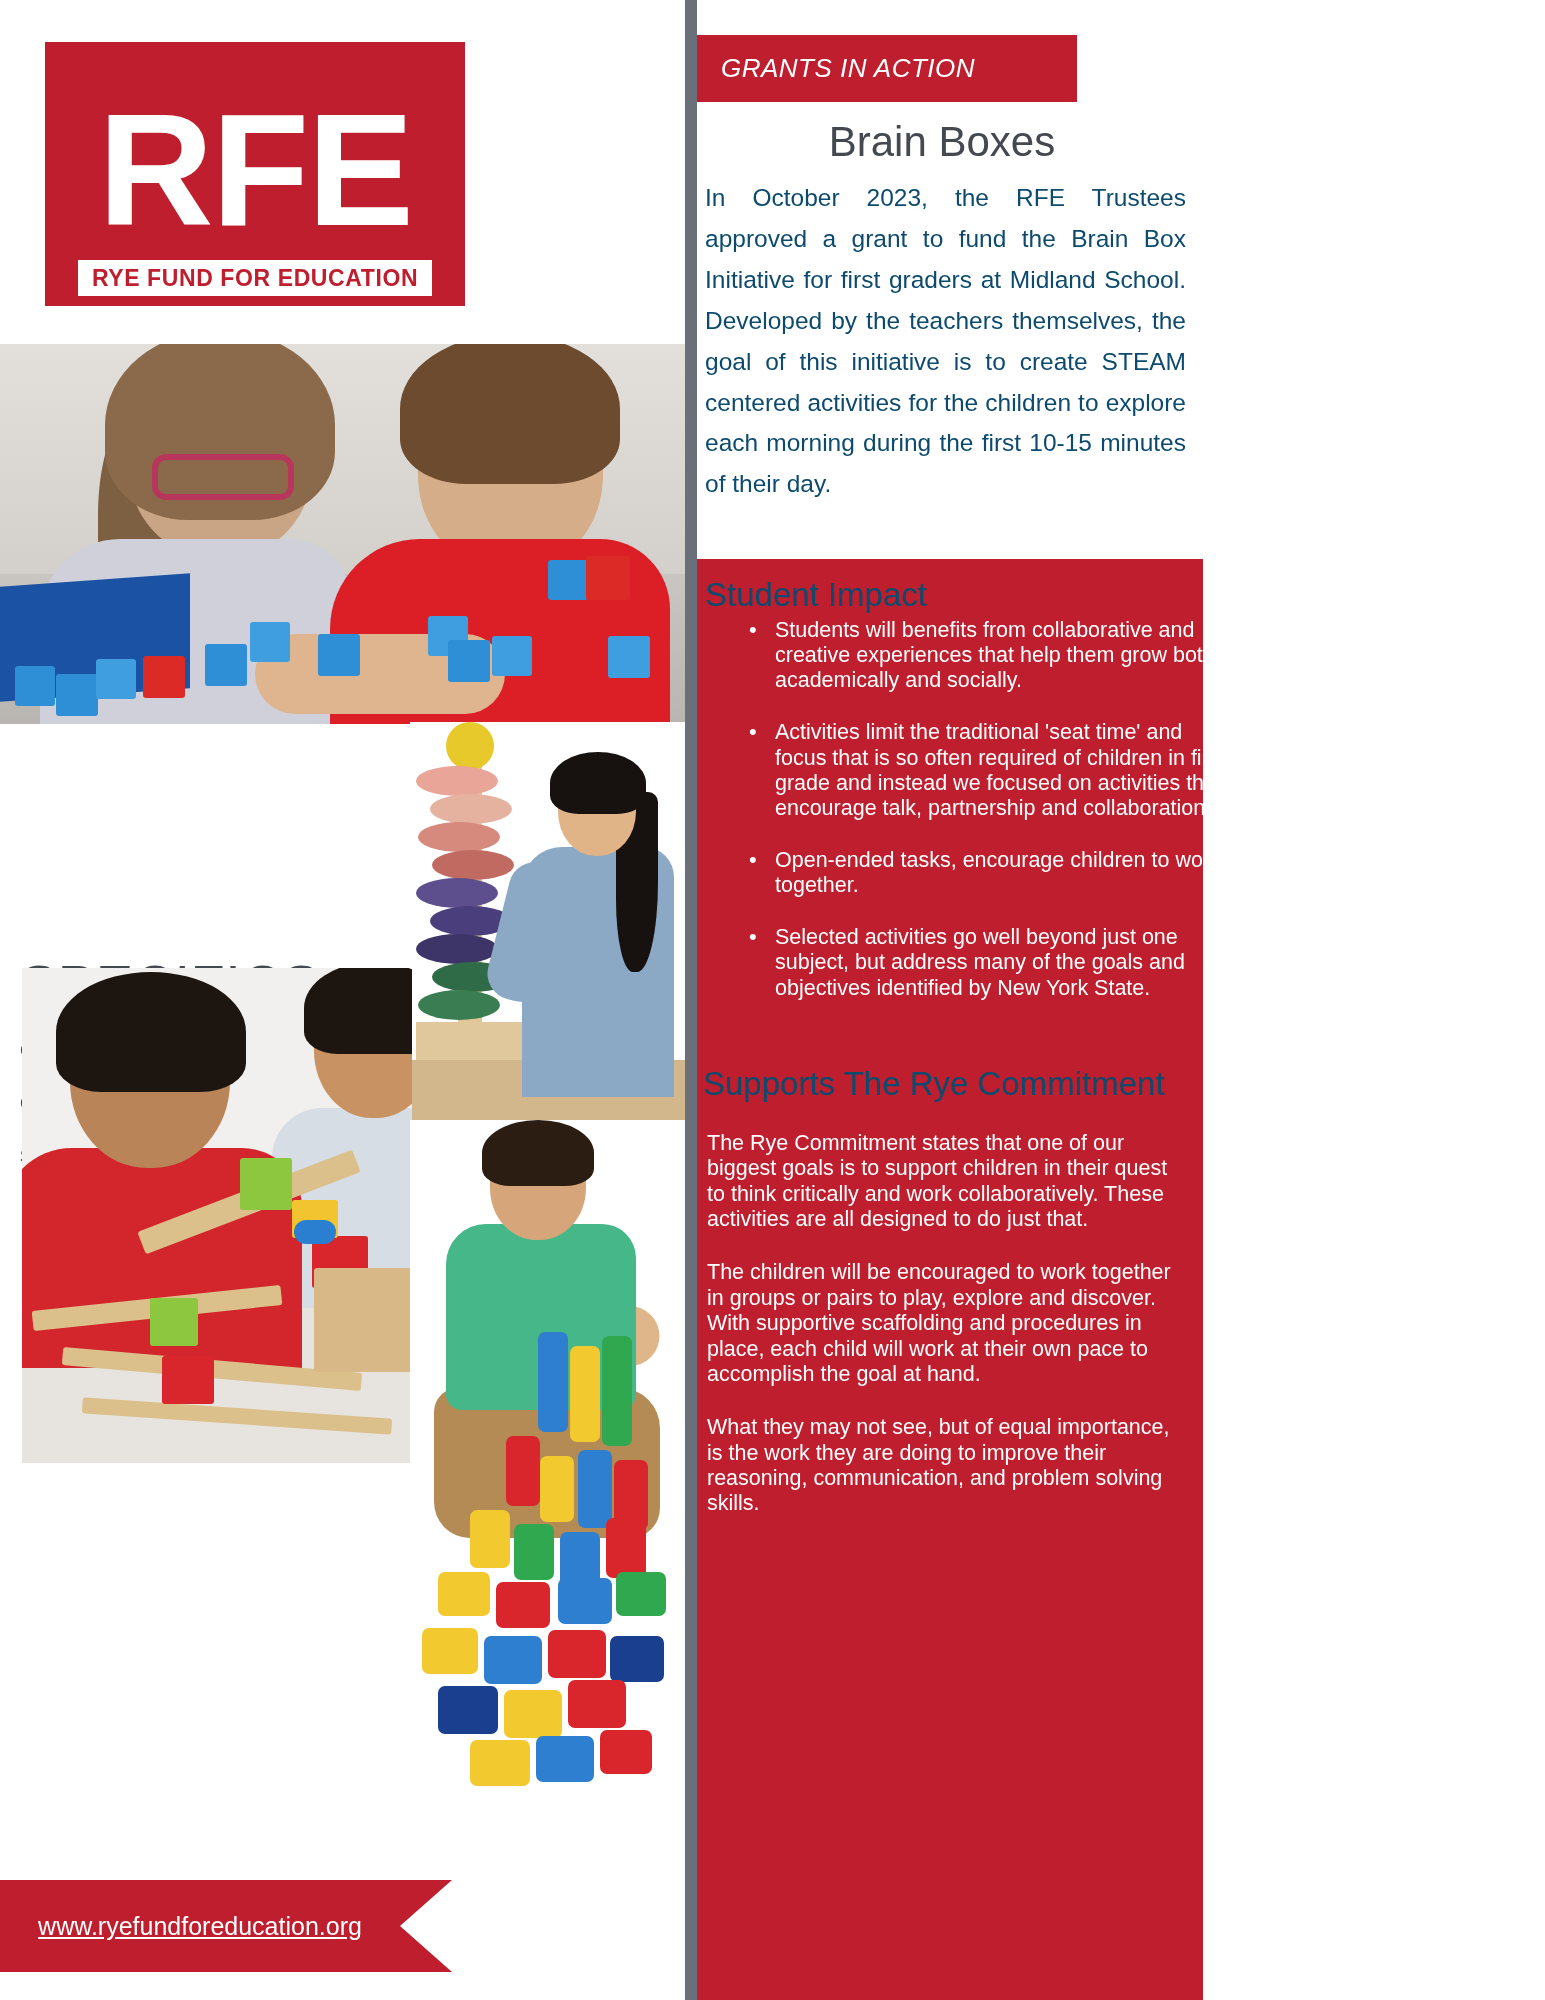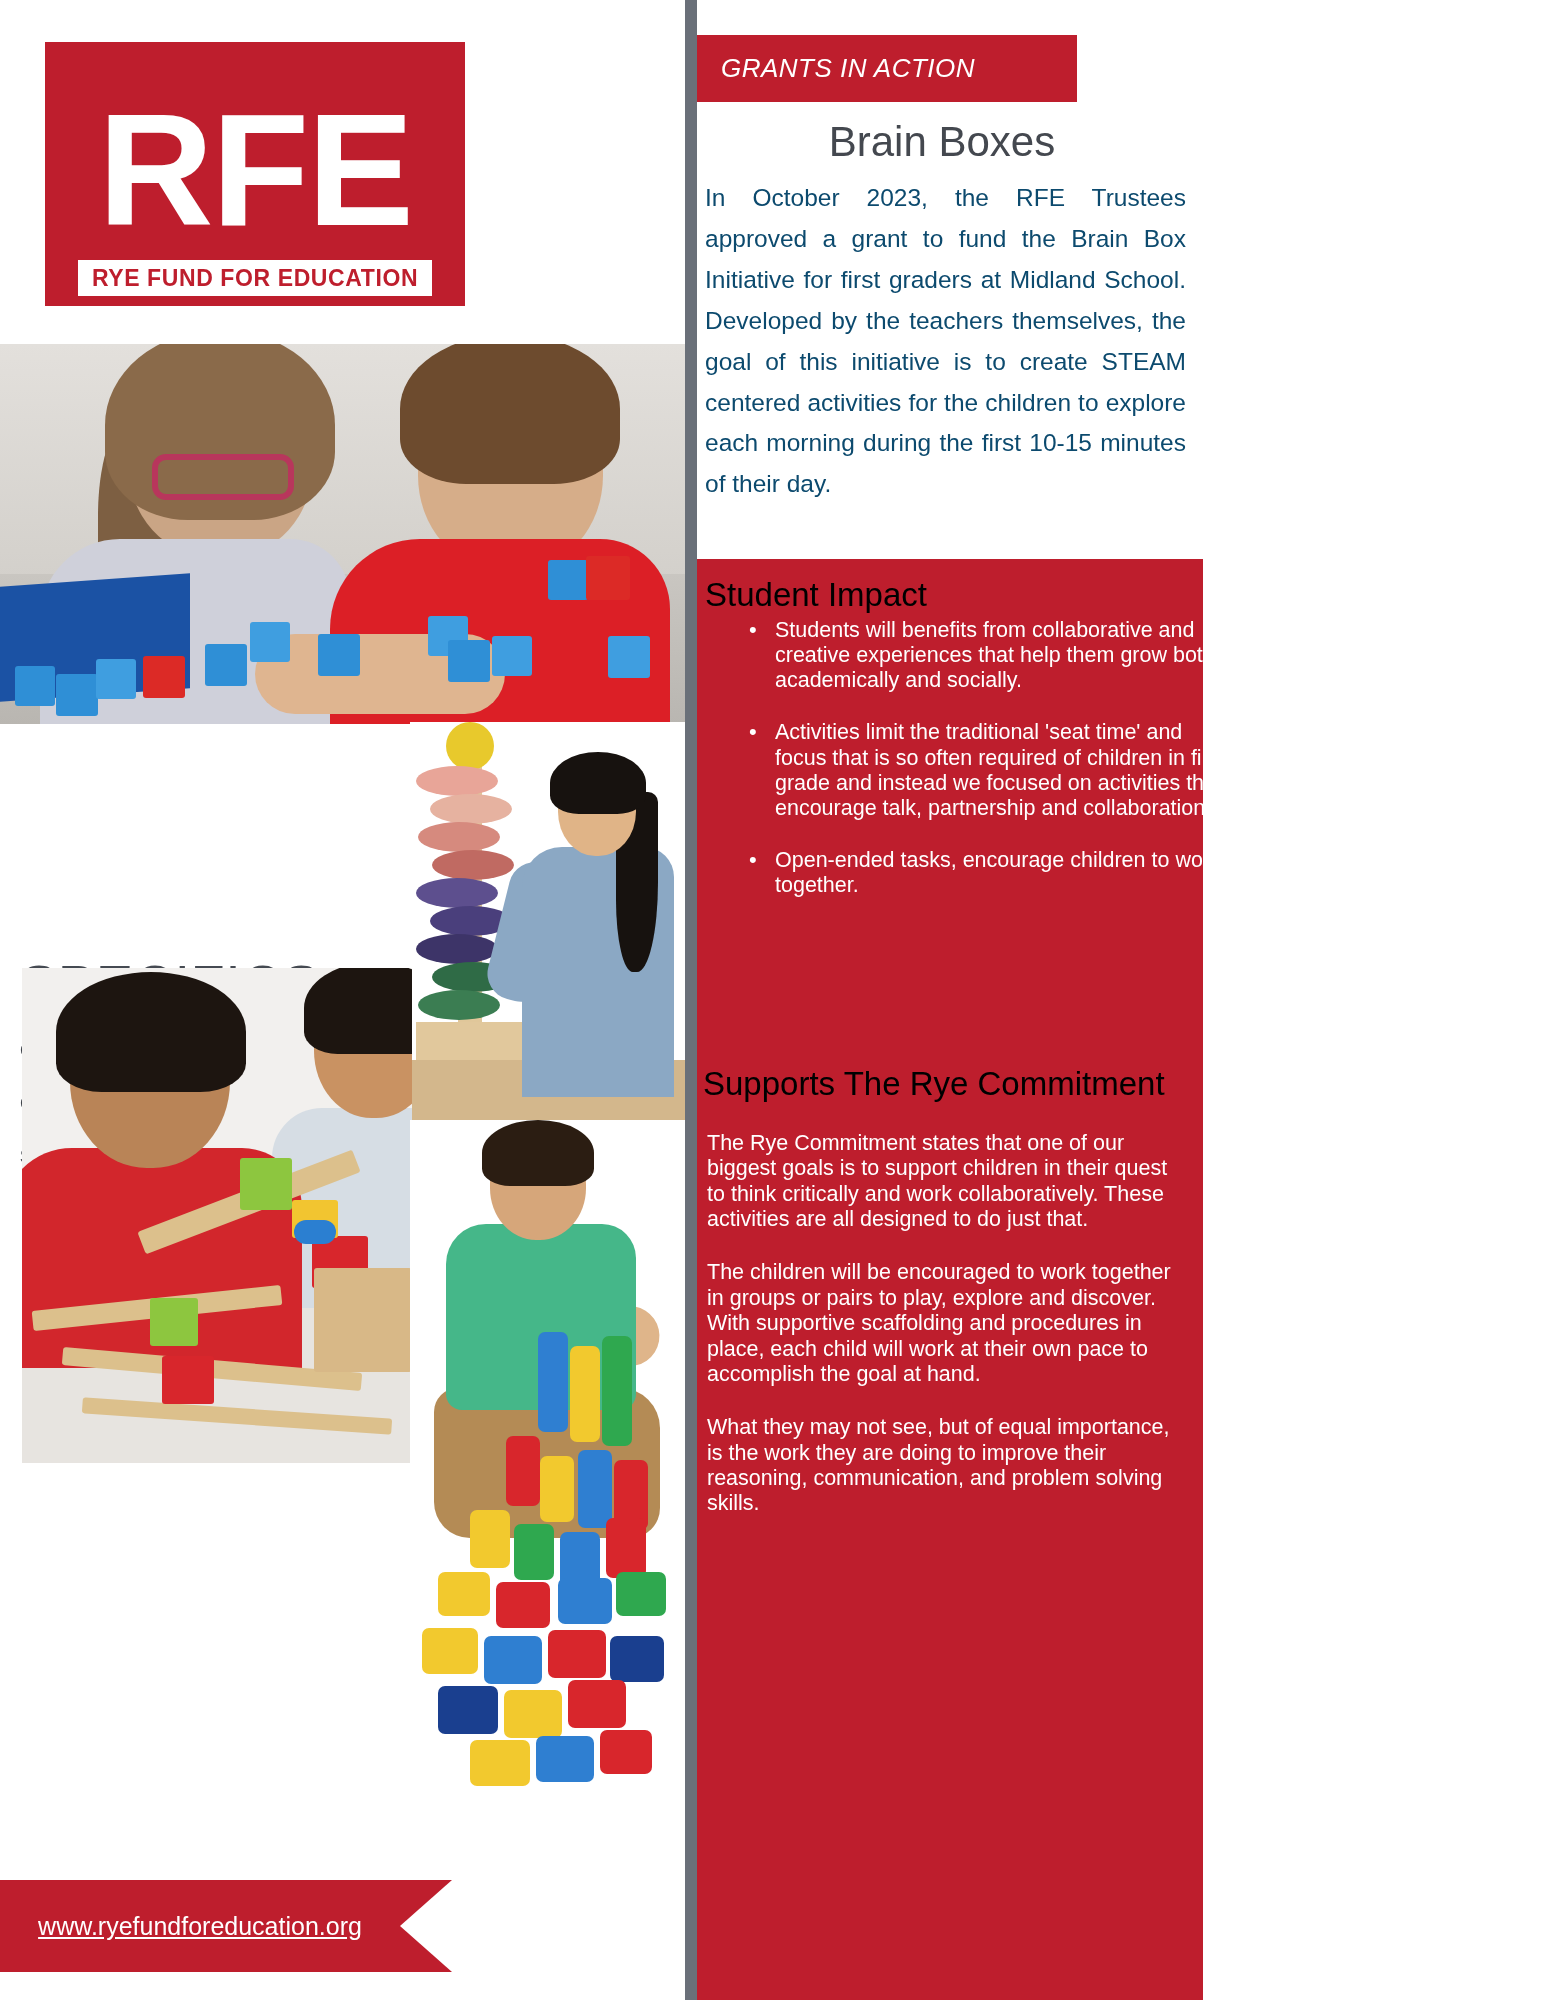--- a/index.html
+++ b/index.html
@@ -362,21 +362,21 @@
   
   .red-panel {
     position: absolute;
     left: 0;
     top: 559px;
     width: 506px;
     height: 1441px;
     background: #be1e2d;
   }
   .sec-head {
-    color: #000000;
+    color: #0c4a6e;
     font-size: 33px;
     font-weight: normal;
     margin: 0;
     padding: 0;
   }
   .impact-head { position: absolute; left: 8px; top: 576px; }
   .bullets {
     position: absolute;
     left: 14px;
     top: 618px;
@@ -568,20 +568,21 @@
     <div class="intro">In October 2023, the RFE Trustees approved a grant to fund the Brain Box Initiative for first graders at Midland School.  Developed by the teachers themselves, the  goal of this initiative is to create STEAM centered activities for the children to explore each morning during the first 10-15 minutes of their day.</div>
 
     <div class="red-panel"></div>
 
     <div class="sec-head impact-head">Student Impact</div>
 
     <ul class="bullets">
       <li>Students will benefits from collaborative and creative experiences that help them grow both academically and socially.</li>
       <li>Activities limit the traditional 'seat time' and focus that is so often required of children in first grade and instead we focused on activities that encourage talk, partnership and collaboration.</li>
       <li>Open-ended tasks, encourage children to work together.</li>
+      <li>Selected activities go well beyond just one subject, but address many of the goals and objectives identified by New York State.</li>
     </ul>
 
     <div class="sec-head commit-head">Supports The Rye Commitment</div>
 
     <div class="commit-paras">
       <p>The Rye Commitment states that one of our biggest goals is to support children in their quest to think critically and work collaboratively. These activities are all designed to do just that.</p>
       <p>The children will be encouraged to work together in groups or pairs to play, explore and discover. With supportive scaffolding and procedures in place, each child will work at their own pace to accomplish the goal at hand.</p>
       <p>What they may not see, but of equal importance, is the work they are doing to improve their reasoning, communication, and problem solving skills.</p>
     </div>
   </div>

